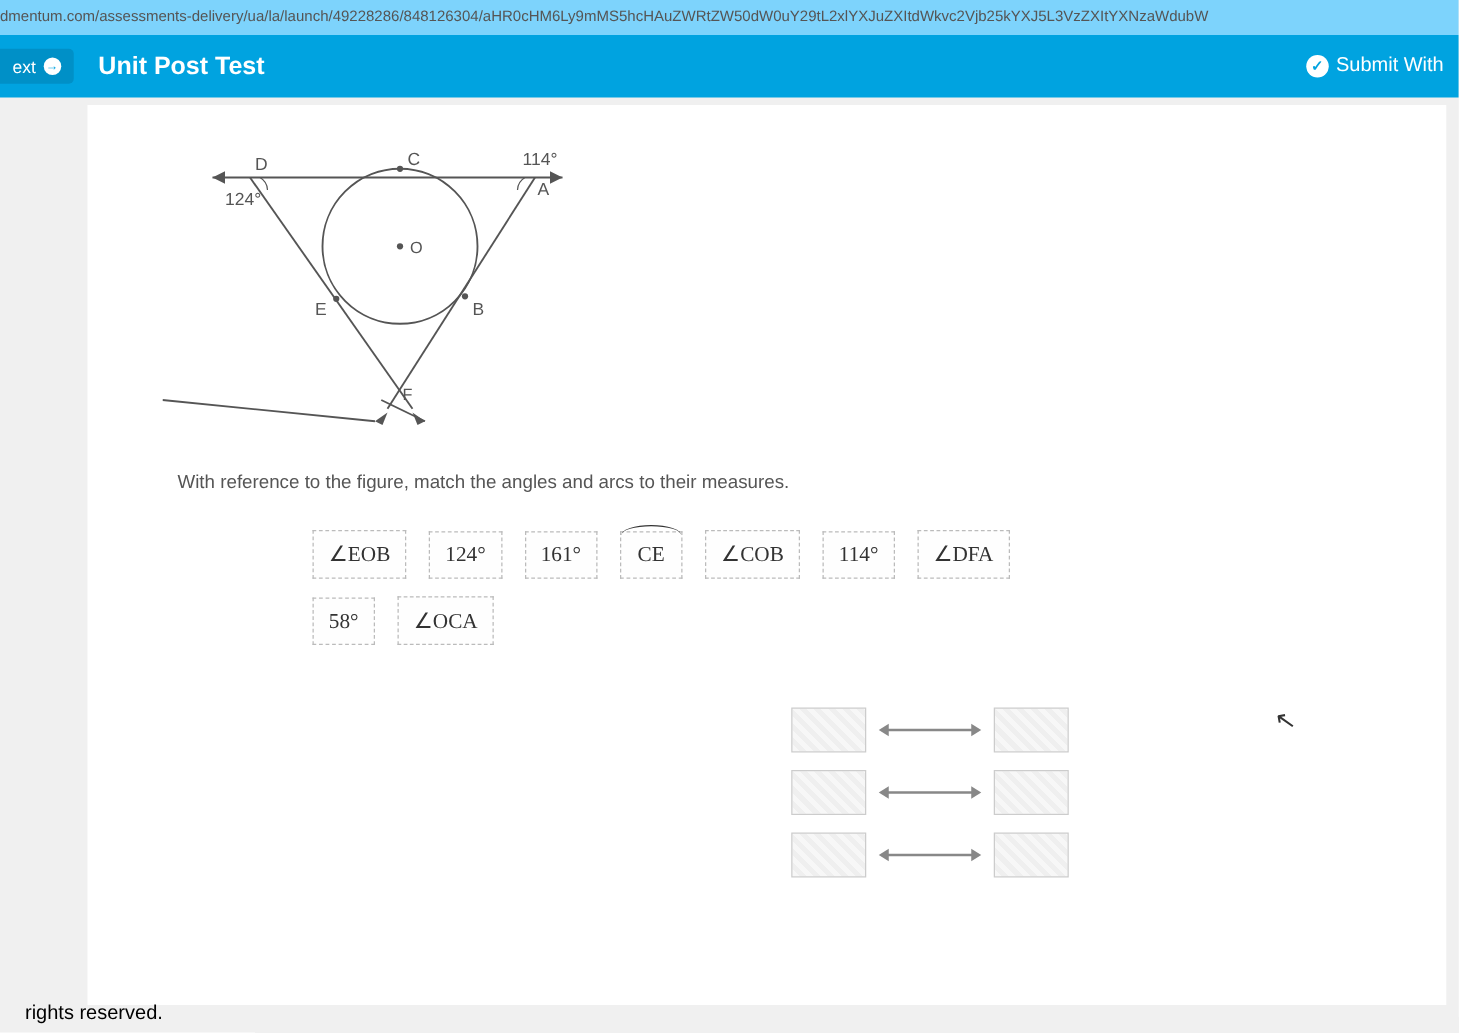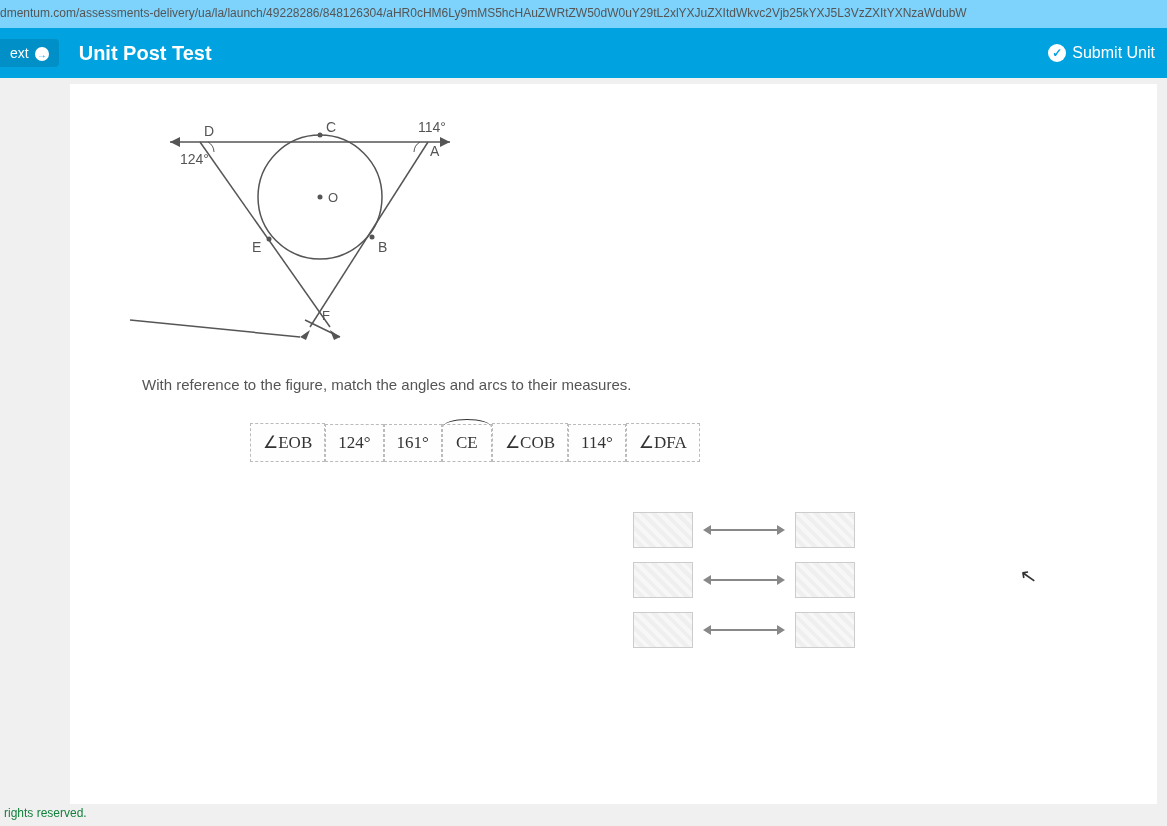--- a/index.html
+++ b/index.html
@@ -26,21 +26,21 @@
     align-items: center;
     height: 50px;
     position: relative;
   }
   .ext-pill {
     background: #0090c7;
     color: #fff;
     font-size: 14px;
     padding: 6px 10px;
     display: flex;
-    align-items: flex-end;
+    align-items: center;
     gap: 6px;
     border-top-right-radius: 4px;
     border-bottom-right-radius: 4px;
   }
   .ext-pill .circ {
     width: 14px; height: 14px; border-radius: 50%;
     background: #fff; display:flex; align-items:center; justify-content:center;
     color:#00a3e0; font-size:10px; font-weight:bold;
   }
   .title {
@@ -73,20 +73,21 @@
     position: relative;
   }
   .figure-holder { margin-bottom: 30px; }
   .question-text {
     color: #555;
     font-size: 15px;
     margin: 30px 0 30px 12px;
   }
   .tiles-row {
     display: flex;
+    gap: 18px;
     margin-left: 120px;
     margin-bottom: 14px;
     align-items: center;
   }
   .tile {
     border: 1px dashed #bbb;
     background: #fefefe;
     padding: 8px 12px;
     font-family: "Times New Roman", serif;
     font-size: 17px;
@@ -117,22 +118,22 @@
     width: 70px; height: 2px; background:#888; position: relative;
   }
   .arrow-dbl::before, .arrow-dbl::after {
     content:""; position:absolute; top:-4px; width:0; height:0;
     border-top:5px solid transparent; border-bottom:5px solid transparent;
   }
   .arrow-dbl::before { left:-6px; border-right:8px solid #888; }
   .arrow-dbl::after { right:-6px; border-left:8px solid #888; }
   .footer-note {
     position: absolute;
-    bottom: 6px; left: 4px;
-    color: #15803d; font-size: 12px;
+    bottom: 6px; left: 20px;
+    color: #000000; font-size: 16px;
   }
   .cursor-icon {
     position: absolute;
     right: 120px;
     top: 480px;
     font-size: 20px;
     color: #333;
     transform: rotate(-10deg);
   }
   .arc-label { position: relative; }
@@ -147,21 +148,21 @@
 <div class="url-bar">dmentum.com/assessments-delivery/ua/la/launch/49228286/848126304/aHR0cHM6Ly9mMS5hcHAuZWRtZW50dW0uY29tL2xlYXJuZXItdWkvc2Vjb25kYXJ5L3VzZXItYXNzaWdubW</div>
 
 <div class="header-bar">
   <div class="ext-pill">
     <span>ext</span>
     <span class="circ">→</span>
   </div>
   <div class="title">Unit Post Test</div>
   <div class="submit-btn">
     <span class="check">✓</span>
-    <span>Submit Unit</span>
+    <span>Submit With</span>
   </div>
 </div>
 
 <div class="content">
 
   <div class="figure-holder">
     <svg width="360" height="240" viewBox="0 0 360 240">
 
       <line x1="40" y1="40" x2="320" y2="40" stroke="#555" stroke-width="1.5"></line>
       <polygon points="40,40 50,35 50,45" fill="#555"></polygon>
@@ -203,20 +204,24 @@
 
   <div class="tiles-row">
     <div class="tile">∠EOB</div>
     <div class="tile">124°</div>
     <div class="tile">161°</div>
     <div class="tile arc-label"><span class="hat"></span><span style="">CE</span></div>
     <div class="tile">∠COB</div>
     <div class="tile">114°</div>
     <div class="tile">∠DFA</div>
   </div>
+  <div class="tiles-row">
+    <div class="tile">58°</div>
+    <div class="tile">∠OCA</div>
+  </div>
 
   <div class="drop-area">
     <div class="drop-row">
       <div class="drop-box"></div>
       <div class="arrow-dbl"></div>
       <div class="drop-box"></div>
     </div>
     <div class="drop-row">
       <div class="drop-box"></div>
       <div class="arrow-dbl"></div>

